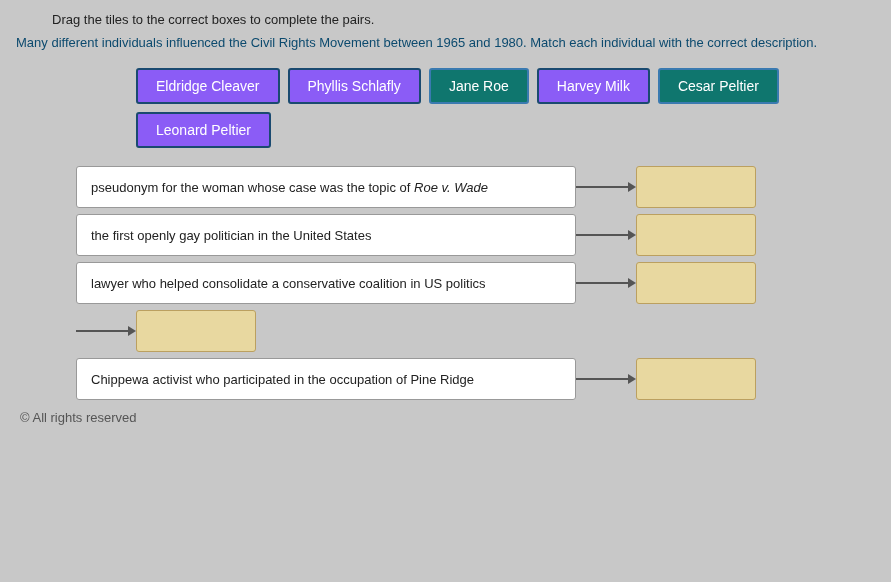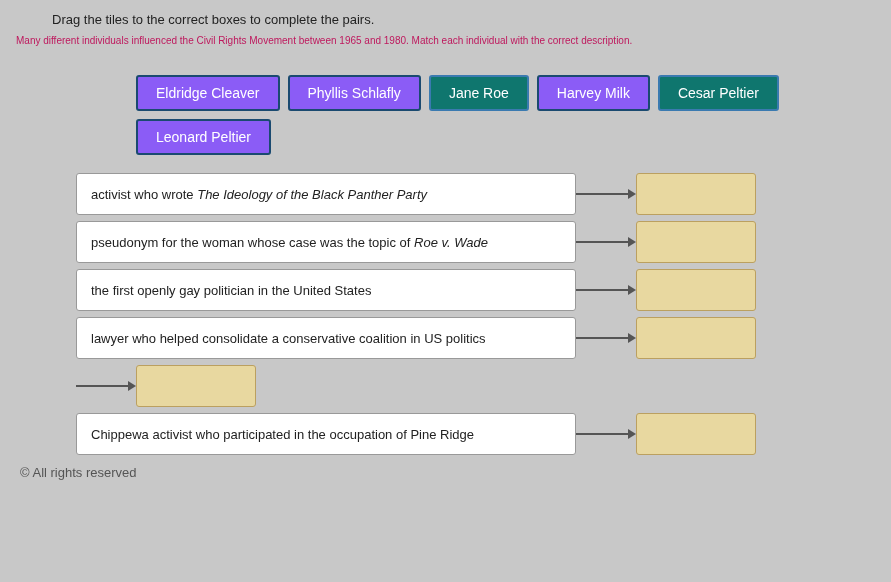--- a/index.html
+++ b/index.html
@@ -10,23 +10,23 @@
       min-height: 582px;
       padding: 12px 16px 20px 16px;
     }
     .instructions-1 {
       font-size: 13px;
       color: #222;
       margin-bottom: 8px;
       margin-left: 36px;
     }
     .instructions-2 {
-      font-size: 10px;
-      color: #be185d;
-      margin-bottom: 29px;
+      font-size: 13px;
+      color: #0c4a6e;
+      margin-bottom: 18px;
     }
     .tiles-area {
       display: flex;
       flex-wrap: wrap;
       gap: 8px;
       margin-left: 120px;
       margin-bottom: 18px;
     }
     .tile {
       background: #8b5cf6;
@@ -110,30 +110,20 @@
   <div class="tile dark">Eldridge Cleaver</div>
   <div class="tile dark">Phyllis Schlafly</div>
   <div class="tile light">Jane Roe</div>
   <div class="tile dark">Harvey Milk</div>
   <div class="tile light">Cesar Peltier</div>
   <div class="tile dark">Leonard Peltier</div>
 </div>
 
 <div class="matching-area">
 
-  <div class="match-row">
-    <div class="description-box">
-      <span>activist who wrote <em>The Ideology of the Black Panther Party</em></span>
-    </div>
-    <div class="arrow-line">
-      <div class="line"></div>
-      <div class="arrowhead"></div>
-    </div>
-    <div class="answer-box"></div>
-  </div>
 
   <div class="match-row">
     <div class="description-box">
       <span>pseudonym for the woman whose case was the topic of <em>Roe v. Wade</em></span>
     </div>
     <div class="arrow-line">
       <div class="line"></div>
       <div class="arrowhead"></div>
     </div>
     <div class="answer-box"></div>

